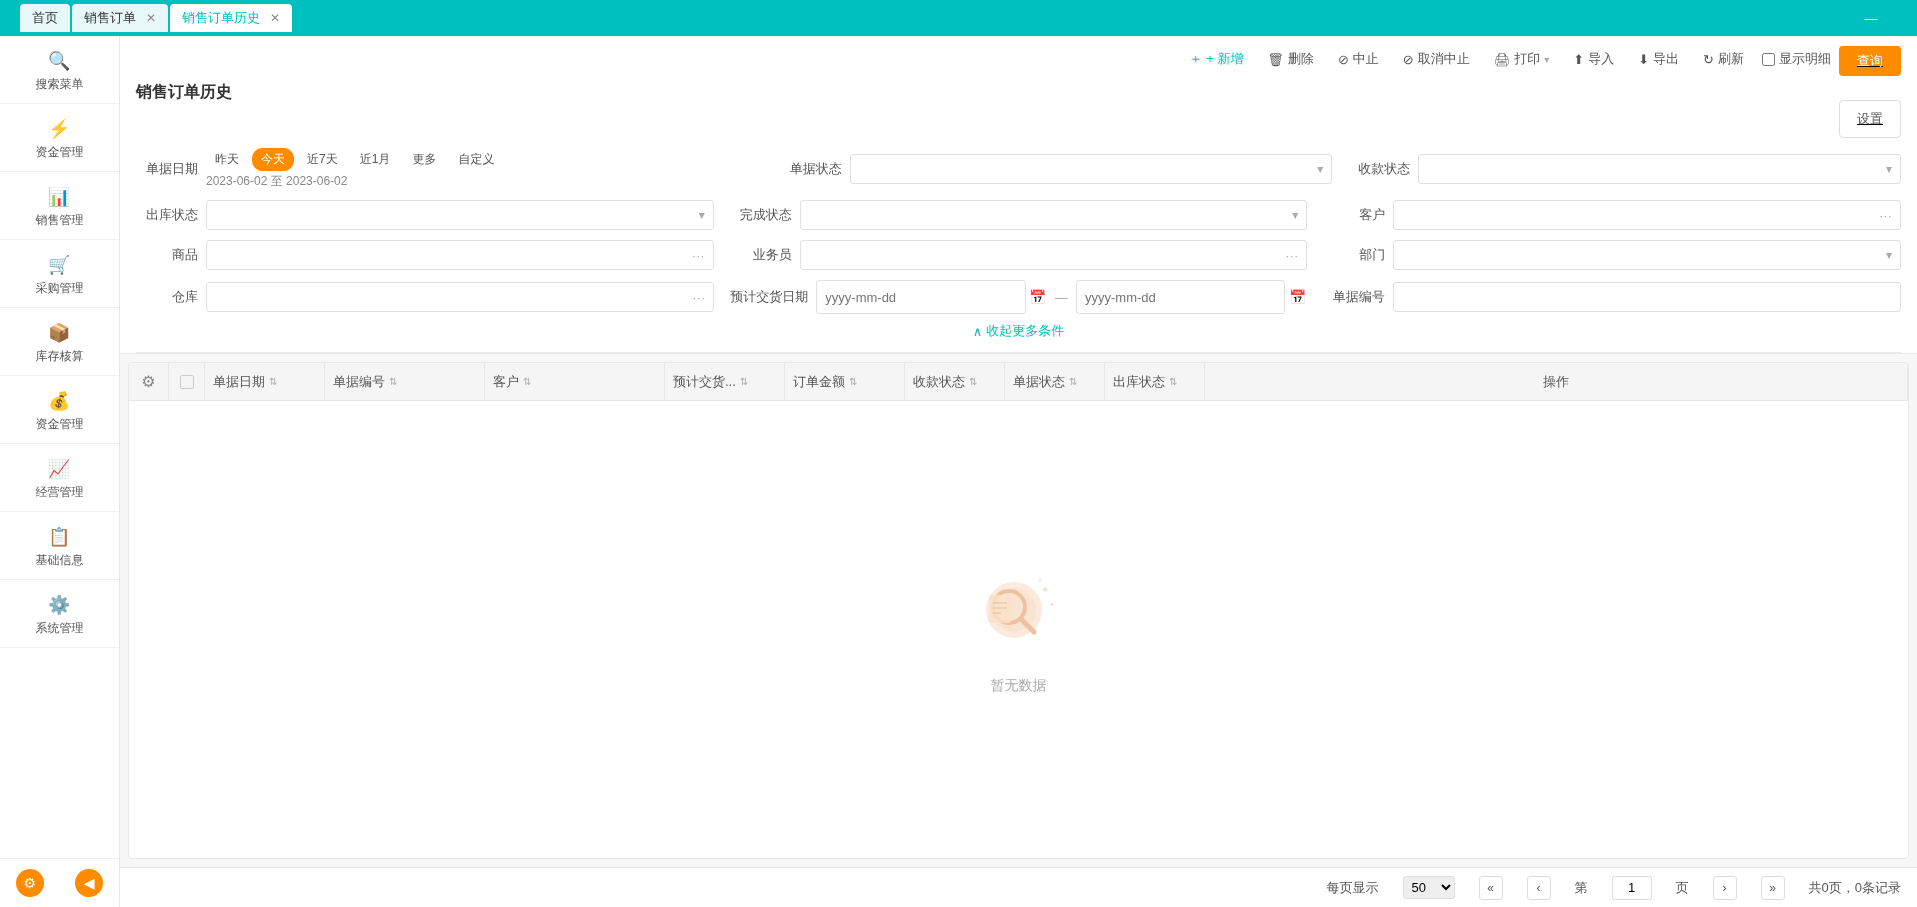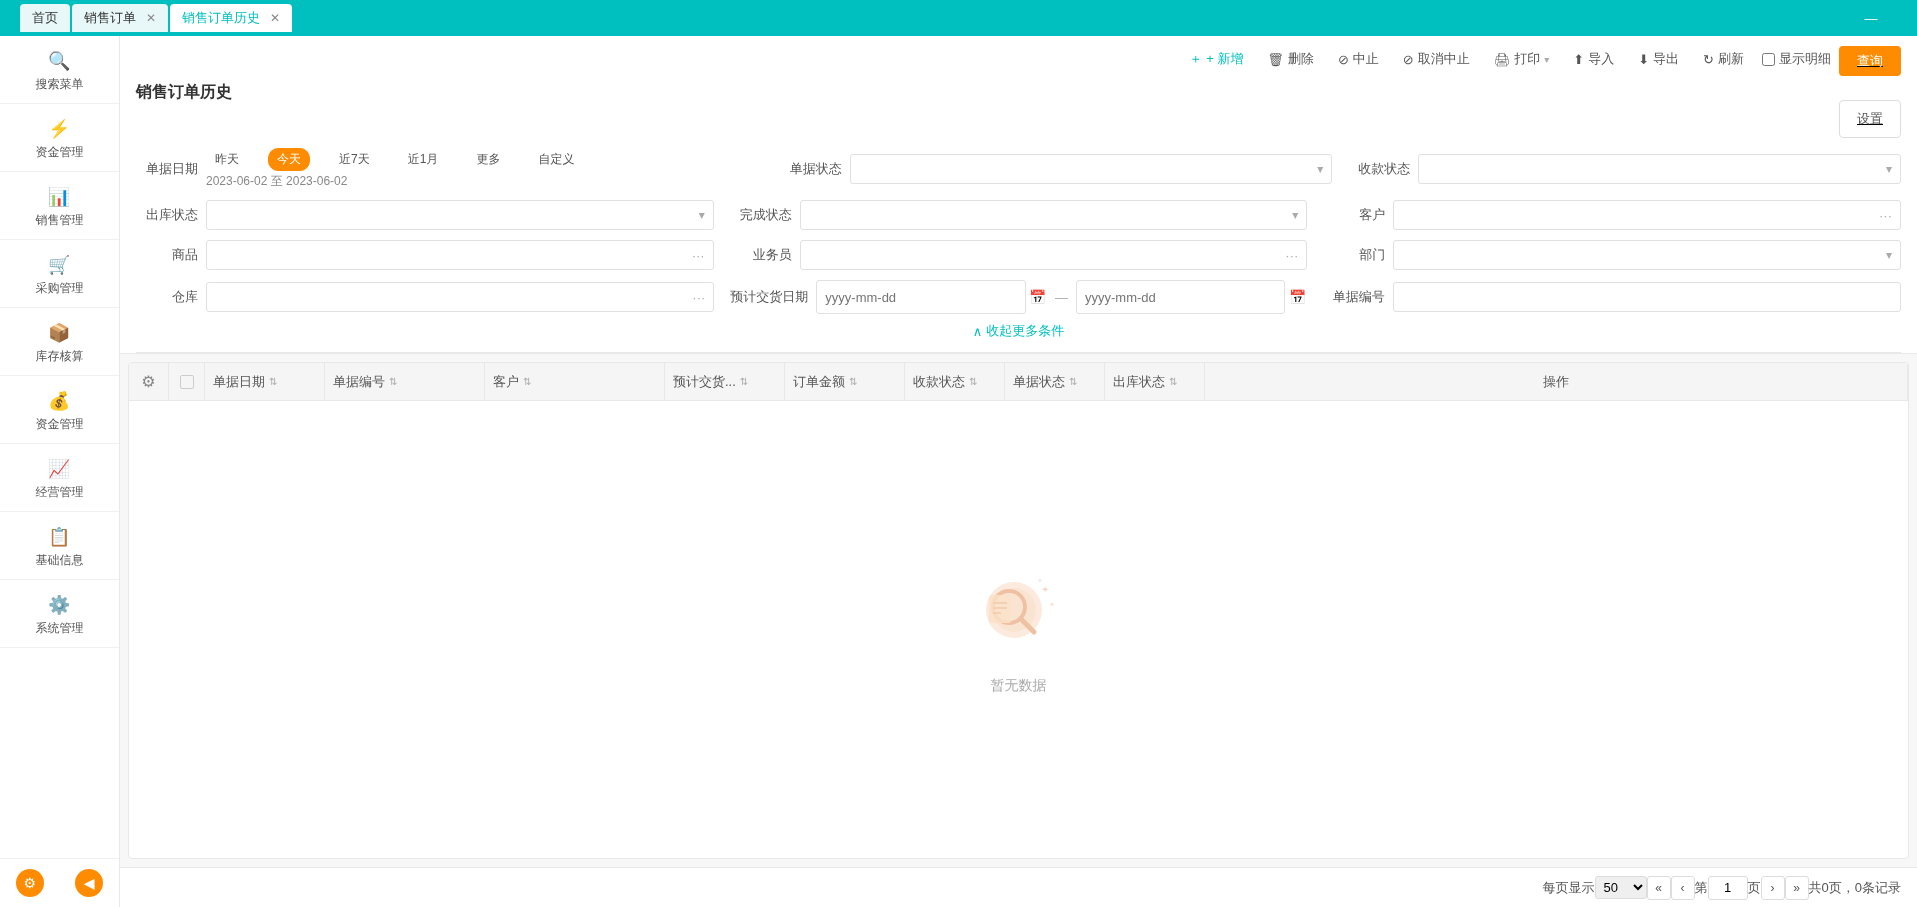--- a/index.html
+++ b/index.html
@@ -212,21 +212,21 @@
       color: #aaa;
       font-size: 12px;
     }
     .filter-control .dots {
       margin-left: auto;
       color: #aaa;
     }
     .date-range-btns {
       display: flex;
       align-items: center;
-      gap: 20px;
+      gap: 4px;
       flex-shrink: 0;
     }
     .date-btn {
       padding: 2px 8px;
       border-radius: 3px;
       cursor: pointer;
       font-size: 12px;
       color: #555;
       background: transparent;
       border: 1px solid transparent;
@@ -324,21 +324,21 @@
 
     
     .pagination-bar {
       background: #fff;
       border-top: 1px solid #e8e8e8;
       height: 40px;
       display: flex;
       align-items: center;
       justify-content: flex-end;
       padding: 0 16px;
-      gap: 0;
+      gap: 24px;
       font-size: 13px;
       color: #555;
       flex-shrink: 0;
     }
     .page-size-select {
       border: 1px solid #ddd;
       border-radius: 3px;
       padding: 2px 4px;
       font-size: 13px;
       cursor: pointer;

